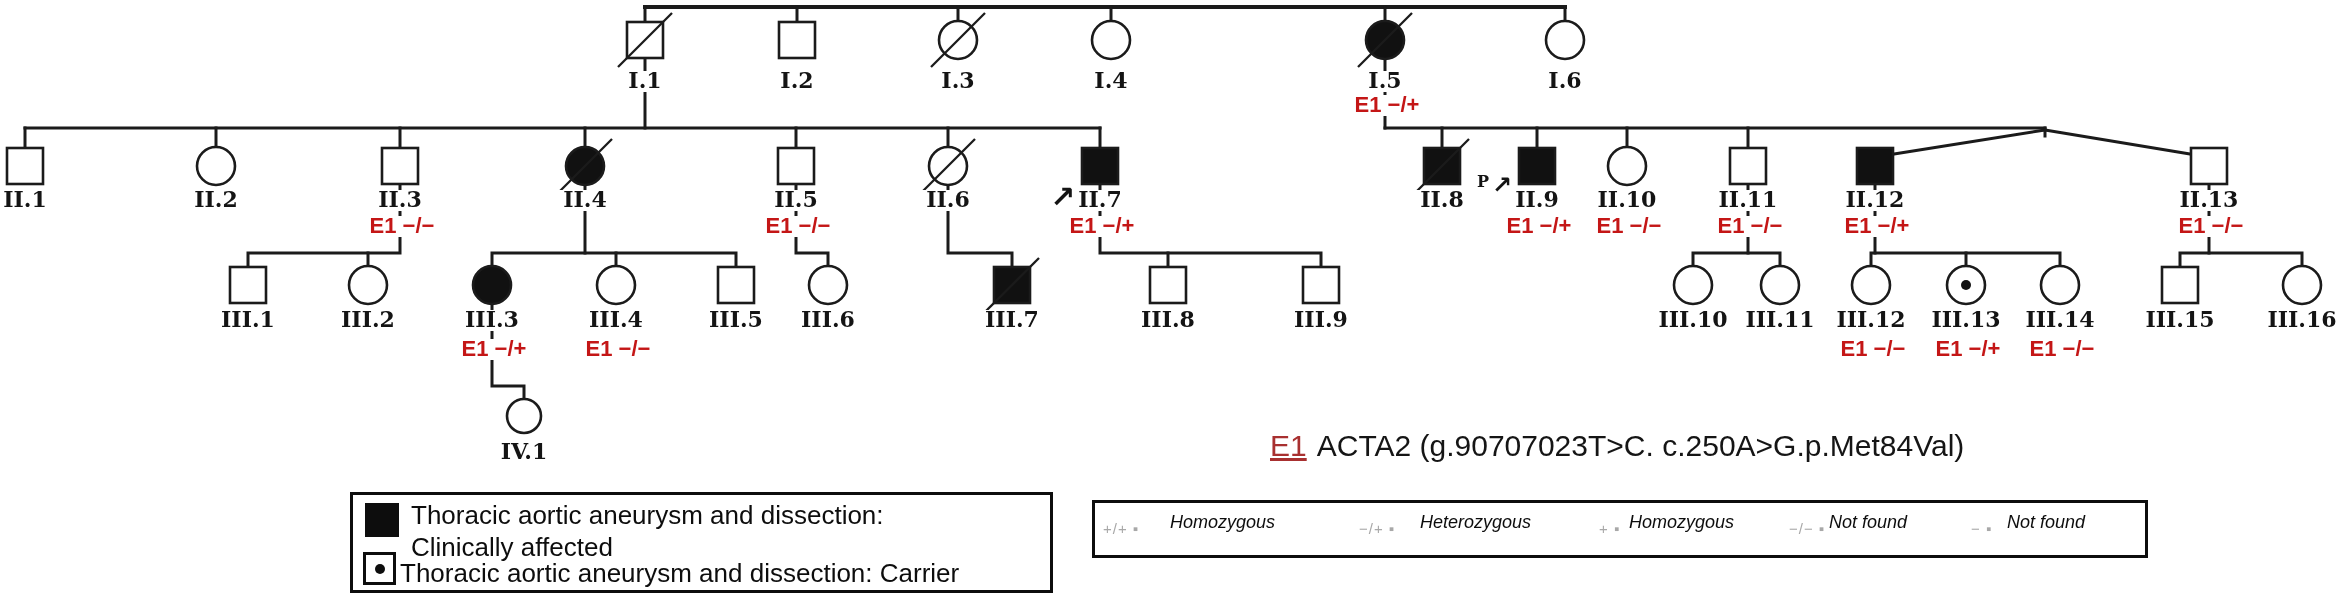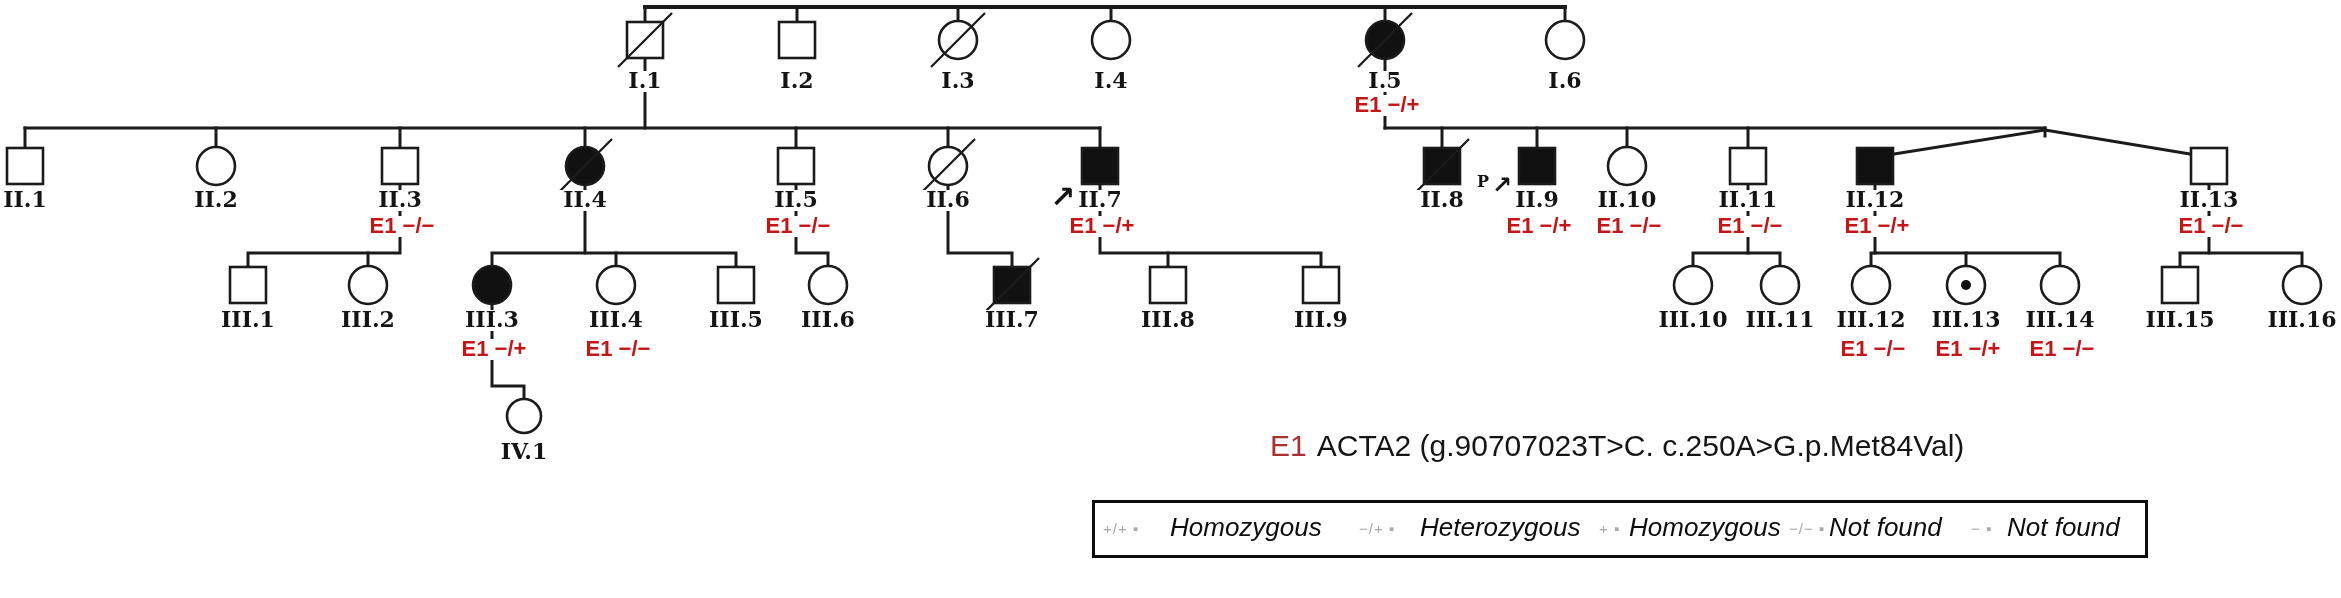--- a/index.html
+++ b/index.html
@@ -5,33 +5,33 @@
   html,body{margin:0;padding:0;background:#fff;}
   .stage{position:relative;width:2341px;height:598px;background:#ffffff;overflow:hidden;
          font-family:"Liberation Sans",sans-serif;}
   svg#ped{position:absolute;left:0;top:0;}
   .plabel{font:700 22px "DejaVu Serif",serif;fill:#141414;}
   .pgeno{font:700 22px "Liberation Sans",sans-serif;fill:#c41616;}
   .parrow{font:700 30px "DejaVu Sans",sans-serif;fill:#141414;}
   .parrow-sm{font:700 24px "DejaVu Sans",sans-serif;fill:#141414;}
   .pP{font:700 16px "DejaVu Serif",serif;fill:#141414;}
   .annotation{position:absolute;left:1270px;top:429px;font-size:30px;color:#151515;white-space:nowrap;}
-  .annotation .tag{color:#a83030;margin-right:10px;}
+  .annotation .tag{color:#a83030;margin-right:10px;text-decoration:underline;}
   .legend-aff{position:absolute;left:350px;top:492px;width:703px;height:101px;
               border:3px solid #0d0d0d;box-sizing:border-box;background:#fff;}
   .sq-affected{position:absolute;left:12px;top:8px;width:34px;height:34px;background:#0d0d0d;}
   .sq-carrier{position:absolute;left:10px;top:57px;width:27px;height:27px;border:3px solid #0d0d0d;background:#fff;}
   .sq-carrier .dot{position:absolute;left:50%;top:50%;width:10px;height:10px;border-radius:50%;
                    background:#0d0d0d;transform:translate(-50%,-50%);}
   .l1,.l2,.l3{position:absolute;font-size:26px;color:#0d0d0d;white-space:nowrap;}
   .l1{left:58px;top:5px;} .l2{left:58px;top:37px;} .l3{left:47px;top:63px;}
   .legend-zyg{position:absolute;left:1092px;top:500px;width:1056px;height:58px;
               border:3px solid #0d0d0d;box-sizing:border-box;background:#fff;}
   .zs{position:absolute;top:17px;font-size:15px;color:#a8a8a8;letter-spacing:1px;white-space:nowrap;}
-  .zl{position:absolute;top:9px;font-style:italic;font-size:26px;color:#0d0d0d;white-space:nowrap;}
+  .zl{position:absolute;top:9px;font-style:italic;font-size:18px;color:#0d0d0d;white-space:nowrap;}
   .zs1{left:8px;} .zl1{left:75px;}
   .zs2{left:264px;} .zl2{left:325px;}
   .zs3{left:504px;} .zl3{left:534px;}
   .zs4{left:694px;} .zl4{left:734px;}
   .zs5{left:876px;} .zl5{left:912px;}
 </style>
 </head>
 <body>
 
 <div class="stage">
@@ -225,20 +225,29 @@
       <text x="2302" y="327" text-anchor="middle" class="plabel">III.16</text>
       <circle cx="524" cy="416" r="17" fill="#ffffff" stroke="#1b1b1b" stroke-width="2.6"></circle>
       <rect x="496" y="442" width="56" height="21" fill="#ffffff"></rect>
       <text x="524" y="459" text-anchor="middle" class="plabel">IV.1</text>
     </svg>
 
   <div class="annotation">
     <span class="tag">E1</span><span>ACTA2 (g.90707023T&gt;C. c.250A&gt;G.p.Met84Val)</span>
   </div>
 
+  <div class="legend-aff">
+    <span class="sq-affected"></span>
+    <div class="l1">Thoracic aortic aneurysm and dissection:</div>
+    <div class="l2">Clinically affected</div>
+    <span class="sq-carrier">
+        <span class="dot"></span>
+      </span>
+    <div class="l3">Thoracic aortic aneurysm and dissection: Carrier</div>
+  </div>
 
   <div class="legend-zyg">
     <span class="zs zs1">+/+ ▪</span>
     <span class="zl zl1">Homozygous</span>
     <span class="zs zs2">−/+ ▪</span>
     <span class="zl zl2">Heterozygous</span>
     <span class="zs zs3">+ ▪</span>
     <span class="zl zl3">Homozygous</span>
     <span class="zs zs4">−/− ▪</span>
     <span class="zl zl4">Not found</span>

